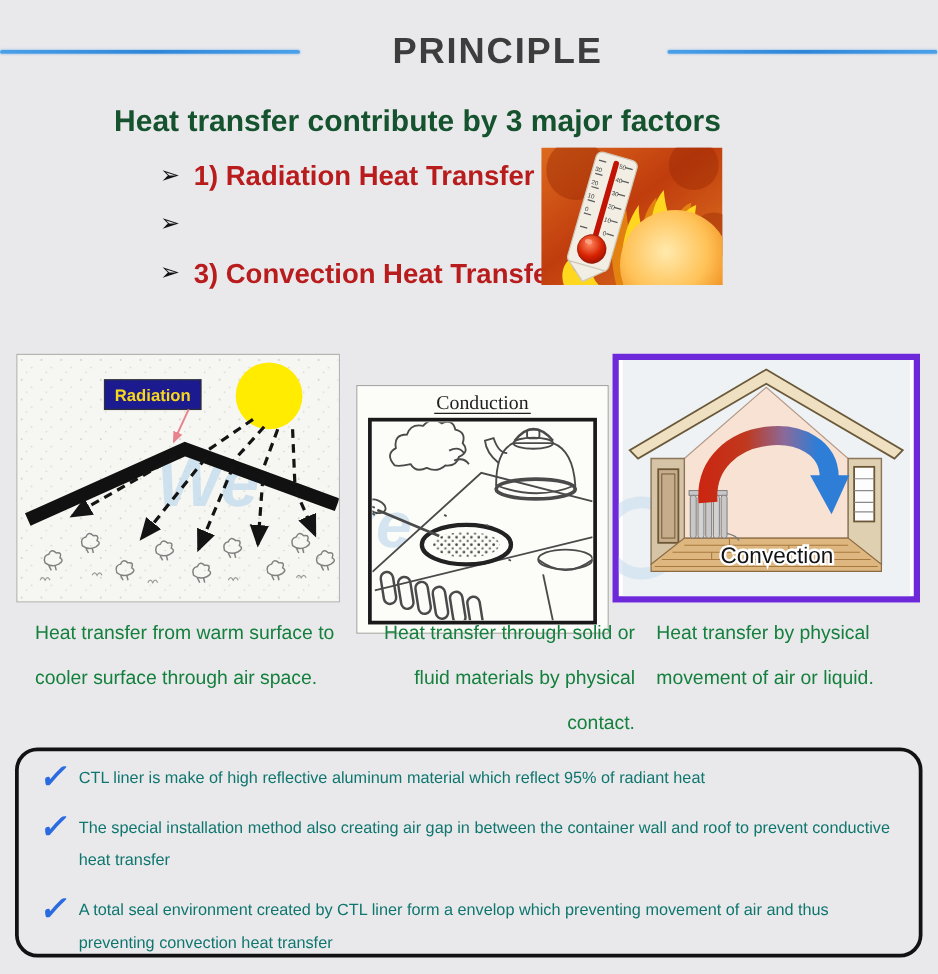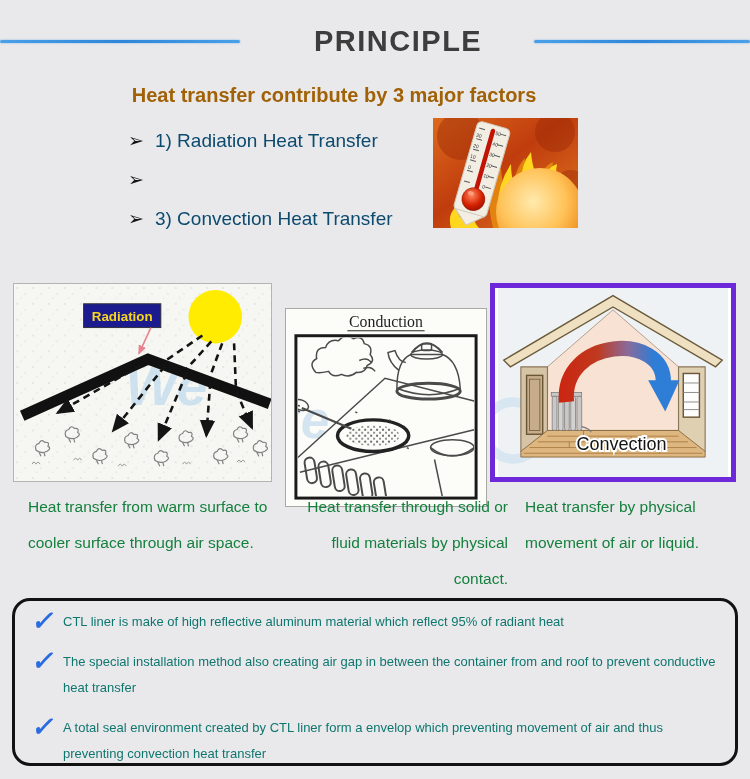--- a/index.html
+++ b/index.html
@@ -17,25 +17,25 @@
             display:flex; align-items:center; }
   .hline { height:3px; background:linear-gradient(90deg,#4aa0e8,#2f86d8,#4aa0e8);
            border-radius:2px; box-shadow:0 0 2px rgba(47,134,216,.6); }
   .hline-left  { width:240px; }
   .hline-right { flex:1; }
   .page-title { margin:0 52px 0 74px; font-size:29px; font-weight:bold;
                 letter-spacing:1.5px; color:#3d3d3d; }
 
   
   .intro-heading { position:absolute; top:84px; left:0; width:668px;
-                   text-align:center; font-size:20px; font-weight:bold; color:#a16207; }
+                   text-align:center; font-size:24px; font-weight:bold; color:#14532d; }
   .bullet-list { position:absolute; top:121px; left:128px; }
   .bullet-item { display:flex; align-items:center; height:39px; }
   .bullet-arrow { font-size:19px; color:#111; margin-right:11px; line-height:1; }
-  .bullet-text { font-size:19px; color:#0c4a6e; }
+  .bullet-text { font-size:22px; color:#b91c1c;font-weight:bold; }
 
   
   .hero { position:absolute; left:433px; top:118px; width:145px; height:110px; }
   .hero svg { display:block; width:100%; height:100%; }
 
   
   .diagram { position:absolute; top:283px; height:199px; background:#fff; }
   .diagram svg { display:block; width:100%; height:100%; }
   #diag-radiation  { left:13px;  width:259px; border:1px solid #b4b4b0; }
   #diag-conduction { left:285px; width:202px; border:1px solid #a8a8a4;margin-top:25px; }
@@ -301,19 +301,19 @@
 <div class="caption" id="cap-2">Heat transfer through solid or fluid materials by physical contact.</div>
 <div class="caption" id="cap-3">Heat transfer by physical movement of air or liquid.</div>
 
 <div class="features-box">
   <div class="feature-item">
     <span class="check">✓</span>
     <div class="feature-text">CTL liner is make of high reflective aluminum material which reflect 95% of radiant heat</div>
   </div>
   <div class="feature-item">
     <span class="check">✓</span>
-    <div class="feature-text">The special installation method also creating air gap in between the container from and roof to prevent conductive heat transfer</div>
+    <div class="feature-text">The special installation method also creating air gap in between the container wall and roof to prevent conductive heat transfer</div>
   </div>
   <div class="feature-item">
     <span class="check">✓</span>
     <div class="feature-text">A total seal environment created by CTL liner form a envelop which preventing movement of air and thus preventing convection heat transfer</div>
   </div>
 </div>
 
 </body></html>

